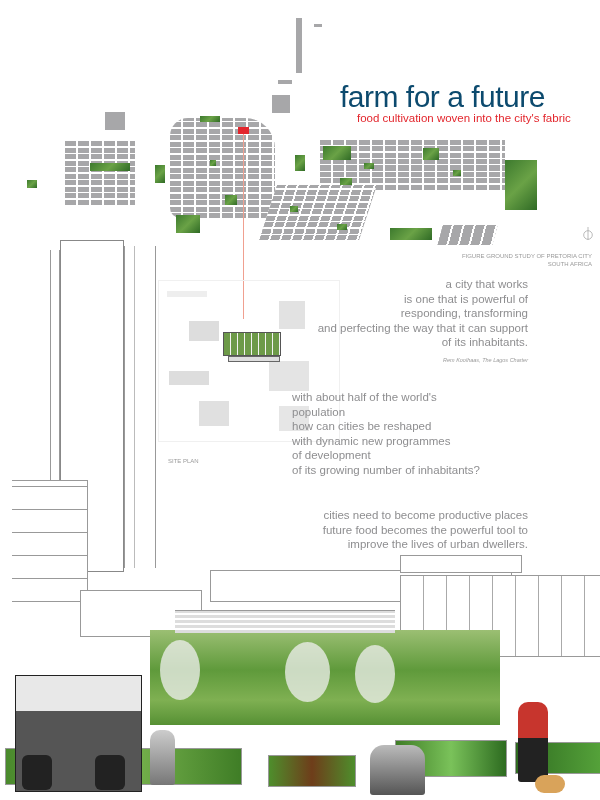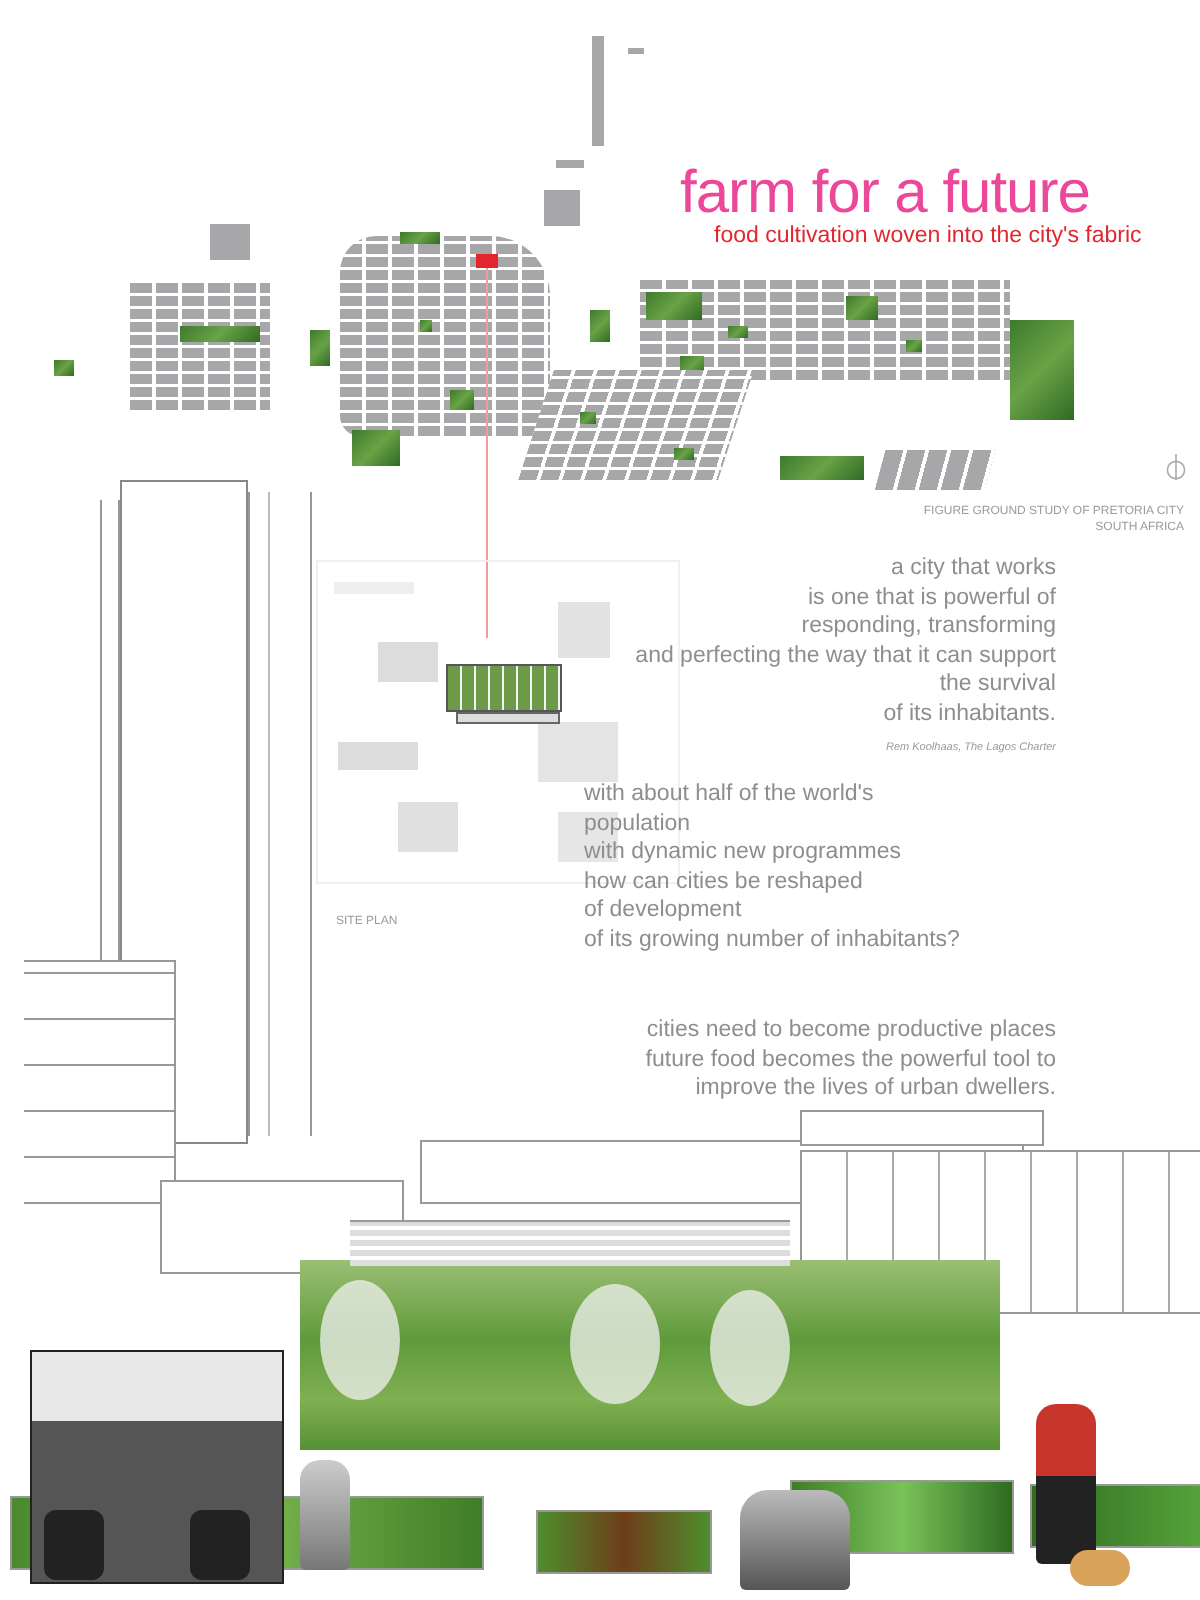--- a/index.html
+++ b/index.html
@@ -1,20 +1,20 @@
 <!DOCTYPE html>
 <html><head>
 <meta charset="utf-8">
 <style>
   html,body{margin:0;padding:0;background:#fff;}
   body{width:600px;height:800px;position:relative;overflow:hidden;font-family:"Liberation Sans",sans-serif;}
   .abs{position:absolute;}
   .block{position:absolute;background:#a7a7a9;}
   .green{position:absolute;background:linear-gradient(135deg,#3d7a2e,#6aa246 50%,#2f6a25);}
-  .title{left:340px;top:82px;font-size:30px;color:#ec4899;letter-spacing:-0.5px;line-height:30px;white-space:nowrap;}
+  .title{left:340px;top:82px;font-size:30px;color:#0c4a6e;letter-spacing:-0.5px;line-height:30px;white-space:nowrap;}
   .subtitle{left:357px;top:112px;font-size:11.5px;color:#e3262d;white-space:nowrap;line-height:12px;}
   .caption-small{font-size:6px;color:#9a9a9a;text-align:right;line-height:8px;white-space:nowrap;}
   .quote{right:72px;top:277px;text-align:right;font-size:11.5px;color:#8e8e90;line-height:14.5px;}
   .quote .cite{font-size:5.5px;font-style:italic;color:#9a9a9a;margin-top:3px;}
   .body-text{left:292px;top:390px;font-size:11.5px;color:#8e8e90;line-height:14.5px;}
   .closing{right:72px;top:508px;text-align:right;font-size:11.5px;color:#8e8e90;line-height:14.5px;}
   .site-label{left:168px;top:458px;font-size:6px;color:#9a9a9a;}
   .line{position:absolute;border:1px solid #777;background:#fff;}
 </style>
 </head>
@@ -96,30 +96,29 @@
   <div class="abs" style="left:65px;top:52px;width:56px;height:22px;background:repeating-linear-gradient(90deg,#6d9a48 0 6px,#f3f3f3 6px 7px);border:1px solid #555;"></div>
   <div class="abs" style="left:70px;top:76px;width:50px;height:4px;border:1px solid #666;background:#ddd;"></div>
 </div>
 <div class="abs site-label">SITE PLAN</div>
 
 <div class="abs quote">
   <div>a city that works</div>
   <div>is one that is powerful of</div>
   <div>responding, transforming</div>
   <div>and perfecting the way that it can support</div>
-  <div>the survival</div>
   <div>of its inhabitants.</div>
   <div class="cite">Rem Koolhaas, The Lagos Charter</div>
 </div>
 
 <div class="abs body-text">
   <div>with about half of the world's</div>
   <div>population</div>
+  <div>how can cities be reshaped</div>
   <div>with dynamic new programmes</div>
-  <div>how can cities be reshaped</div>
   <div>of development</div>
   <div>of its growing number of inhabitants?</div>
 </div>
 
 <div class="abs closing">
   <div>cities need to become productive places</div>
   <div>future food becomes the powerful tool to</div>
   <div>improve the lives of urban dwellers.</div>
 </div>
 

